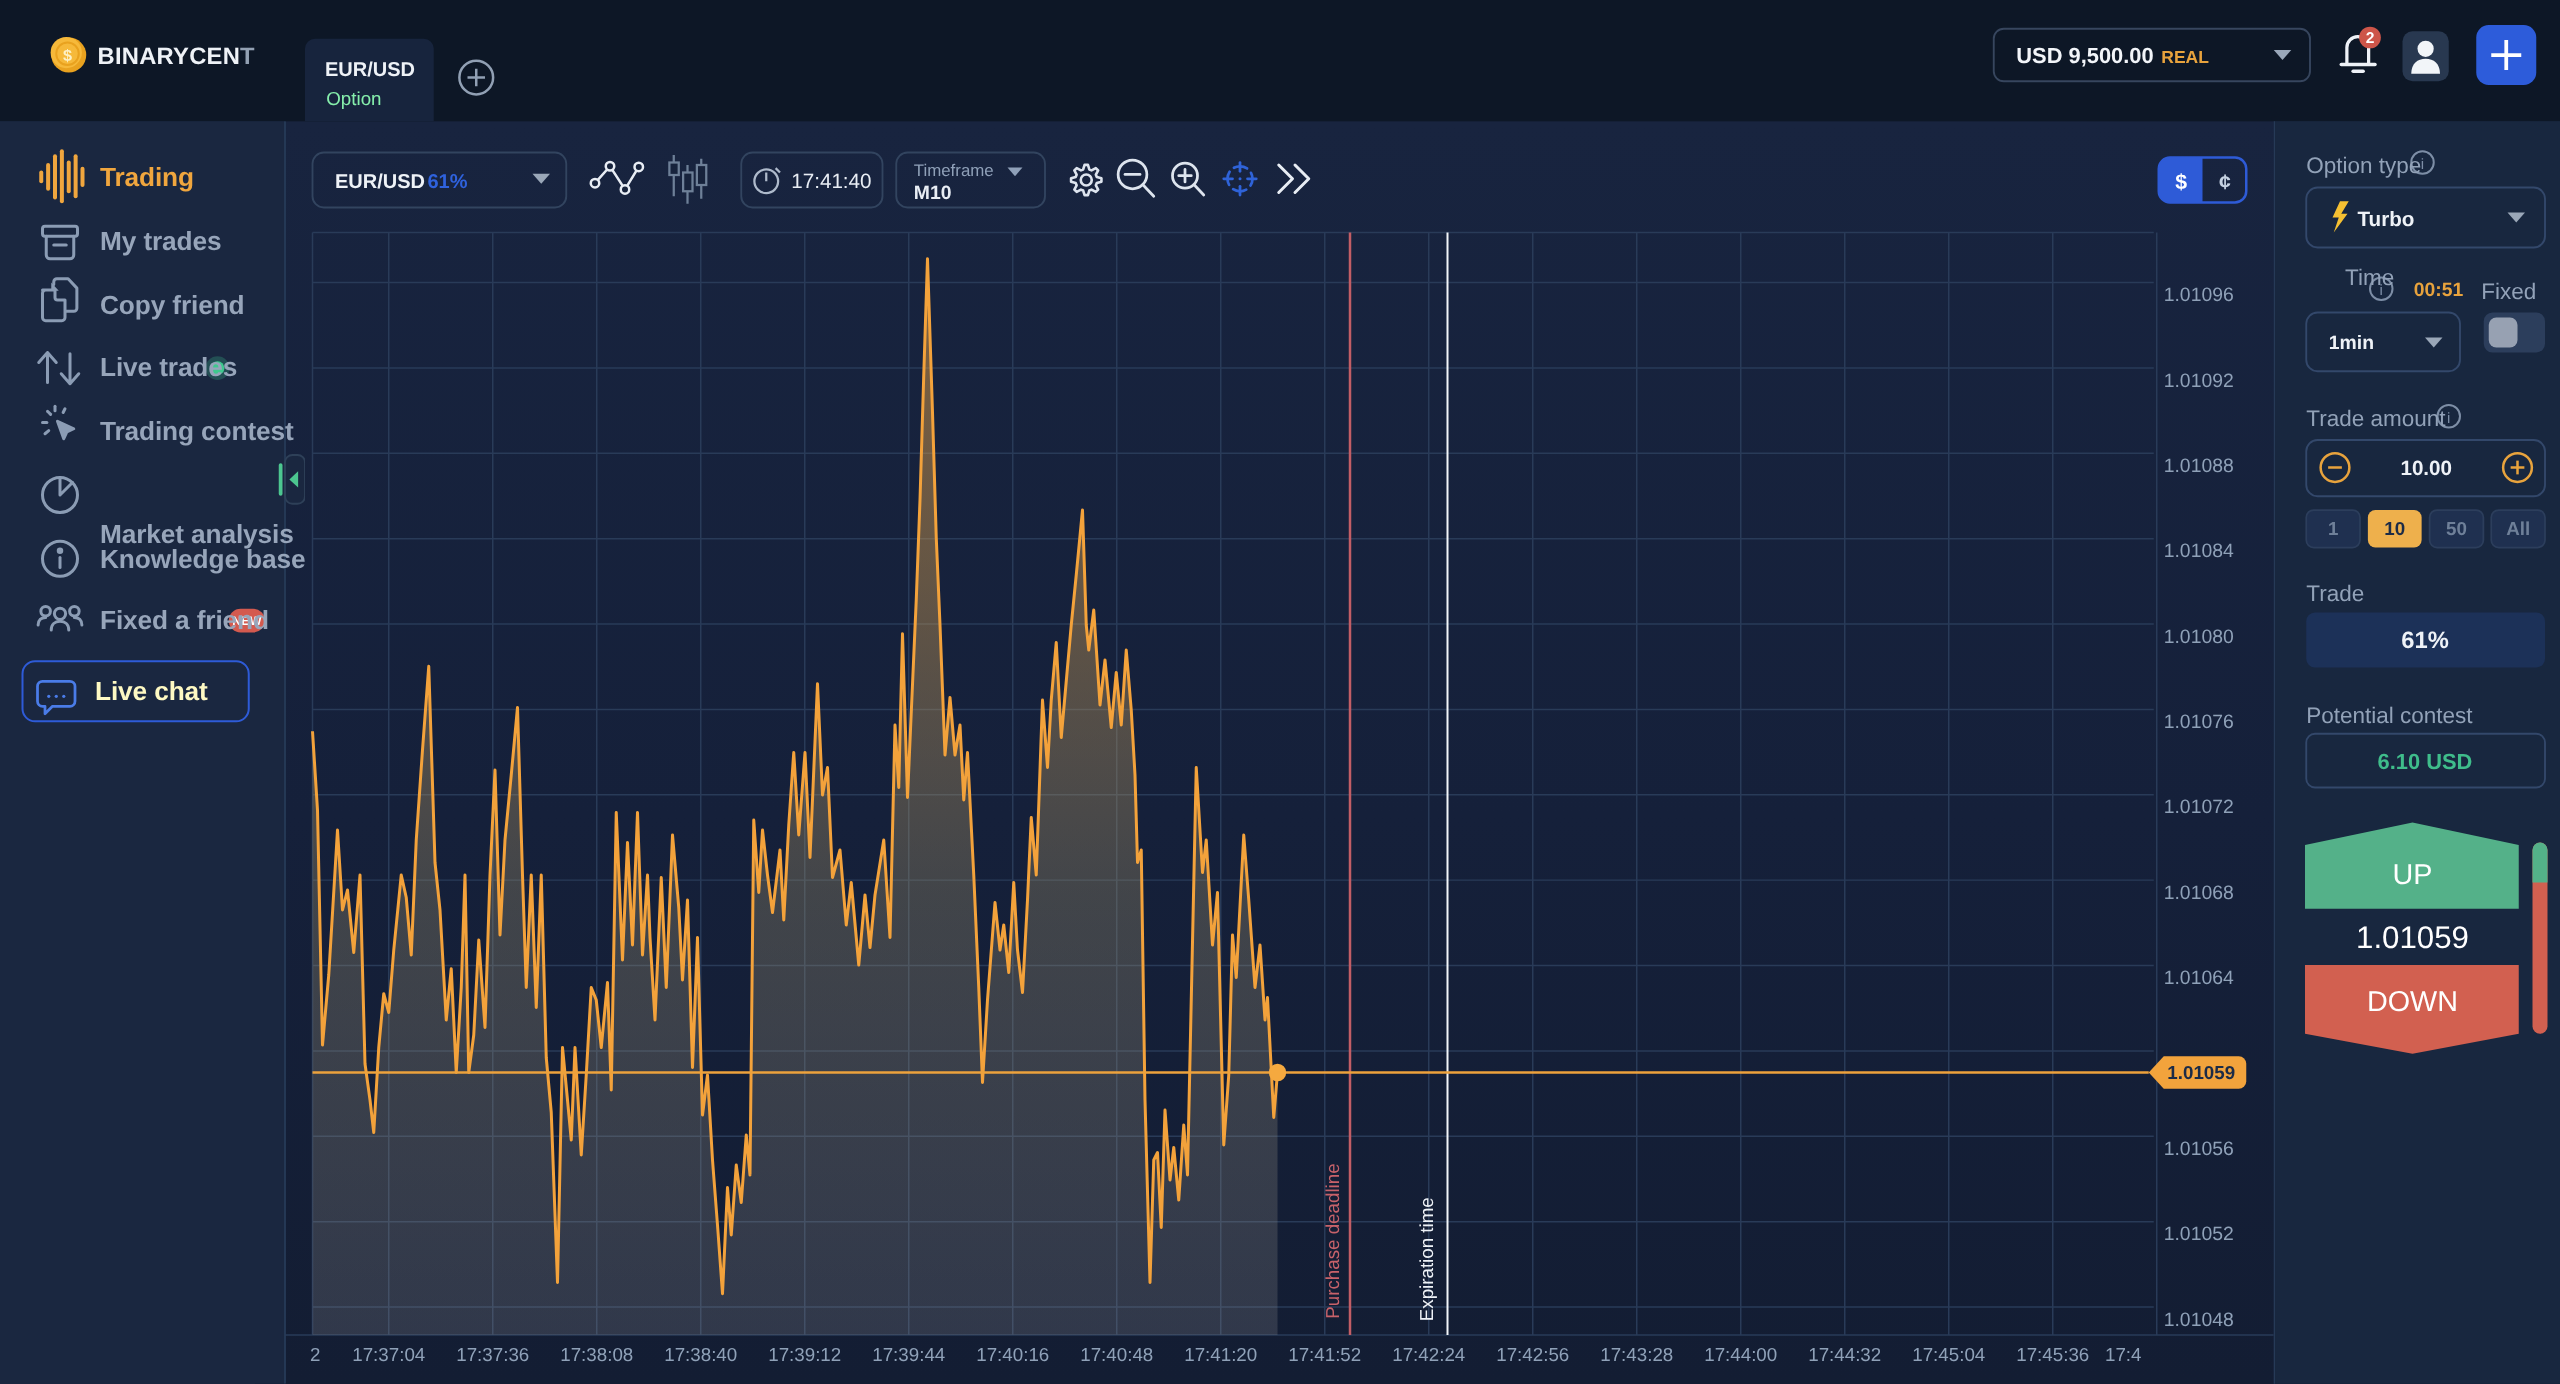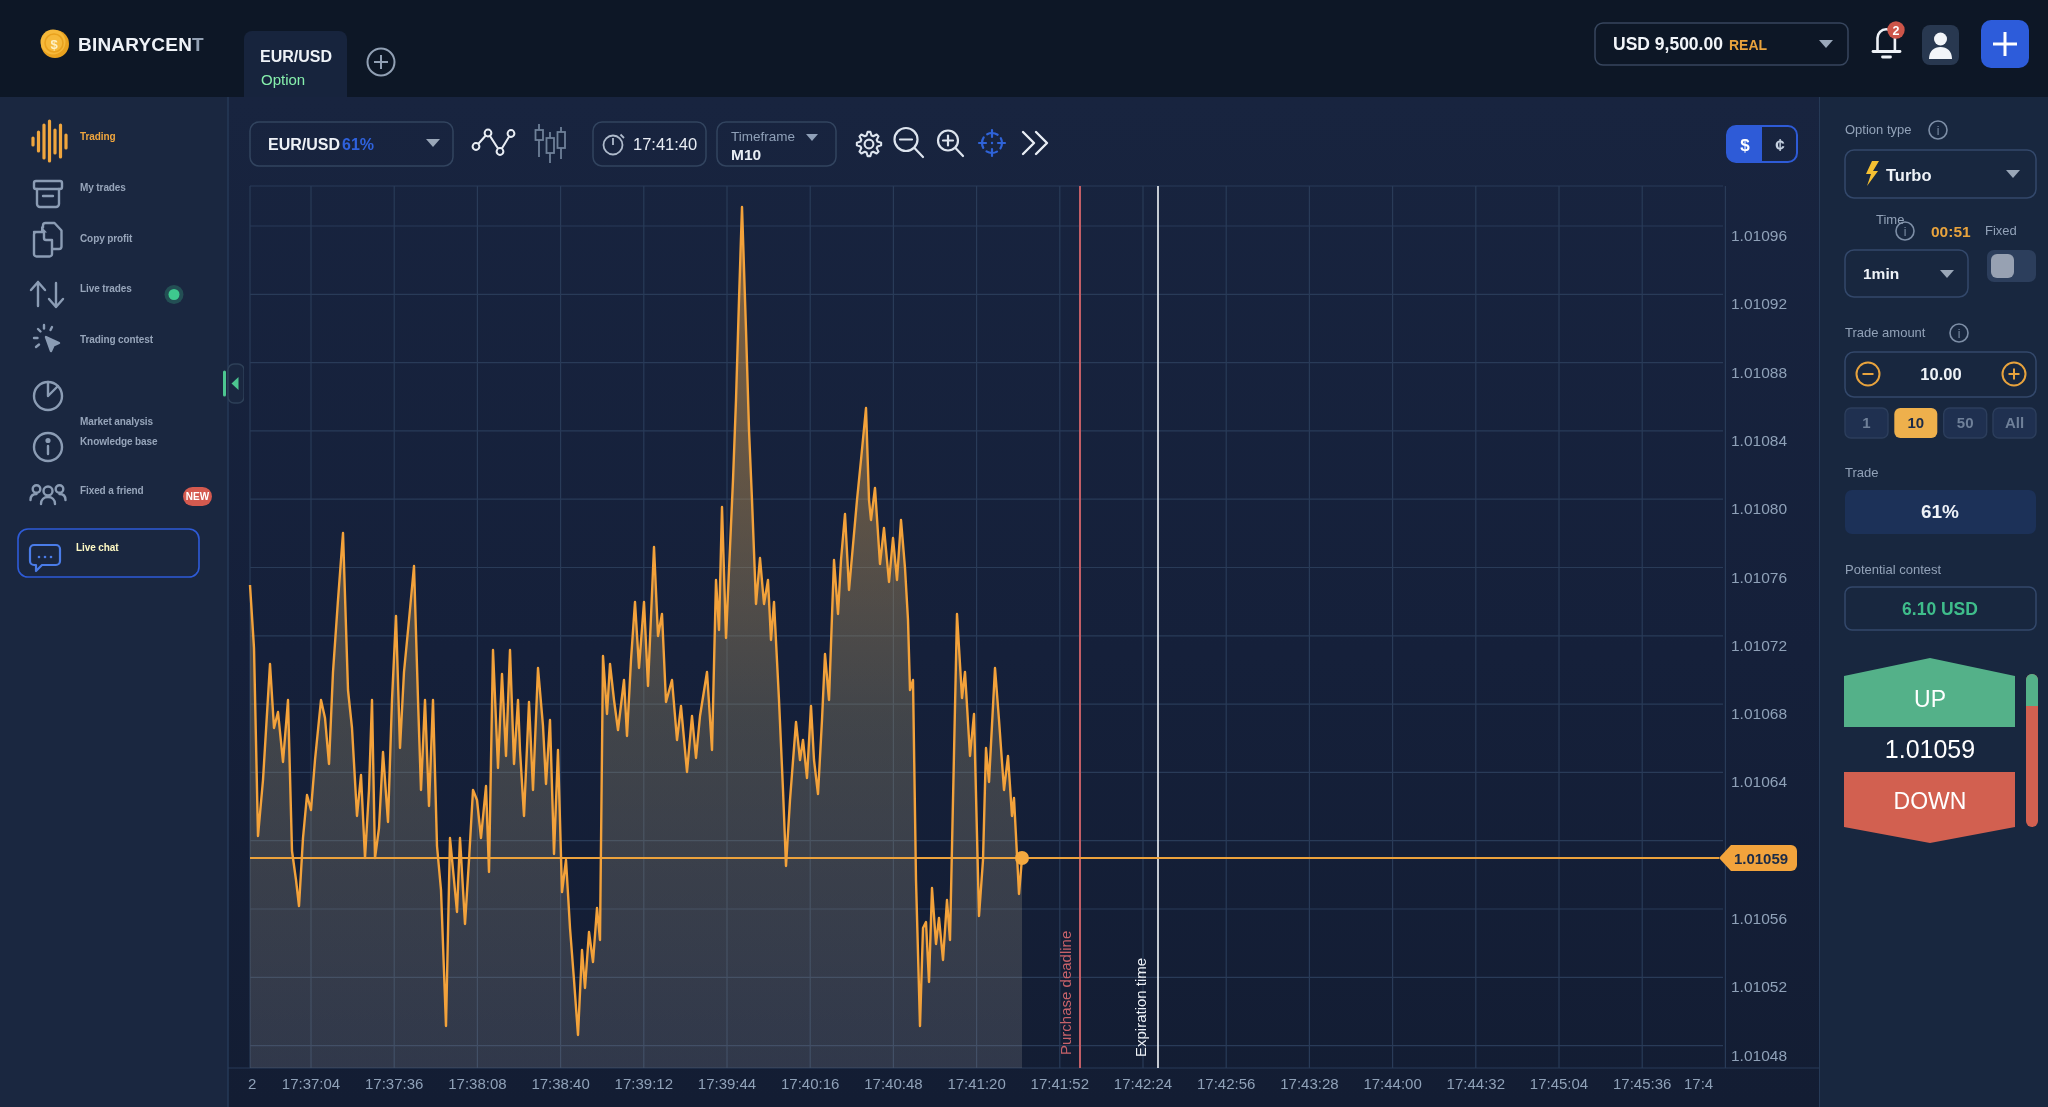--- a/index.html
+++ b/index.html
@@ -1,24 +1,24 @@
 <!DOCTYPE html>
 <html><head><meta charset="utf-8">
 <style>
 * { margin:0; padding:0; box-sizing:border-box; }
 html,body { width:2048px; height:1107px; overflow:hidden; background:#131f35; font-family:"Liberation Sans", sans-serif; }
 .abs { position:absolute; }
 #topbar { left:0; top:0; width:2048px; height:97px; background:#0d1726; }
 #sidebar { left:0; top:97px; width:228px; height:1010px; background:#1a2740; }
 #main { left:228px; top:97px; width:1591px; height:1010px; background:linear-gradient(180deg,#18243f 0%,#15203a 55%,#131d33 100%); }
 #rpanel { left:1819px; top:97px; width:229px; height:1010px; background:#18273f; border-left:1px solid #263a57; }
-.mi { position:absolute; left:80px; font-size:10px; font-weight:600; color:#97a5ba; letter-spacing:-0.1px; }
+.mi { position:absolute; left:80px; font-size:21px; font-weight:600; color:#97a5ba; letter-spacing:-0.1px; }
 .plab { font-size:15.5px; fill:#8fa1b8; }
 .tlab { font-size:15px; fill:#8fa1b8; }
-.rlab { position:absolute; font-size:13px; color:#92a2b8; }
+.rlab { position:absolute; font-size:18px; color:#92a2b8; }
 </style></head>
 <body>
 <div class="abs" id="main"></div>
 <div class="abs" id="topbar"></div>
 <div class="abs" id="sidebar"></div>
 <div class="abs" id="rpanel"></div>
 
 <svg class="abs" style="left:0;top:0" width="2048" height="97" viewBox="0 0 2048 97">
   <circle cx="55" cy="44" r="14" fill="#e9a21f"></circle>
   <circle cx="53" cy="42" r="12.5" fill="#f6b93a"></circle>
@@ -102,21 +102,21 @@
   <circle cx="39" cy="460" r="1.3" fill="#4a7ce8"></circle>
     <circle cx="45" cy="460" r="1.3" fill="#4a7ce8"></circle>
     <circle cx="51" cy="460" r="1.3" fill="#4a7ce8"></circle>
   <line x1="228" y1="0" x2="228" y2="1010" stroke="#263a57" stroke-width="1.5"></line>
   <rect x="228" y="267" width="16" height="39" rx="6" fill="#1a2740" stroke="#2e4058" stroke-width="1.5"></rect>
   <line x1="224.5" y1="275" x2="224.5" y2="298" stroke="#4cc690" stroke-width="3" stroke-linecap="round"></line>
   <path d="M238.5 280 L231.5 286.5 L238.5 293 Z" fill="#4cc690"></path>
 </svg>
 <div class="mi" style="top:131px;color:#f0a63e;">Trading</div>
 <div class="mi" style="top:182px;">My trades</div>
-<div class="mi" style="top:233px;">Copy profit</div>
+<div class="mi" style="top:233px;">Copy friend</div>
 <div class="mi" style="top:283px;">Live trades</div>
 <div class="mi" style="top:334px;">Trading contest</div>
 <div class="mi" style="top:385px;margin-top:31px;">Market analysis</div>
 <div class="mi" style="top:436px;">Knowledge base</div>
 <div class="mi" style="top:485px;">Fixed a friend</div>
 <div class="mi" style="top:542px;color:#fef9c3;left:76px;">Live chat</div>
 
 <svg class="abs" style="left:0;top:0" width="2048" height="190" viewBox="0 0 2048 190">
   <g fill="none" stroke="#32445f" stroke-width="1.5">
     <rect x="250" y="122" width="203" height="44" rx="9"></rect>

